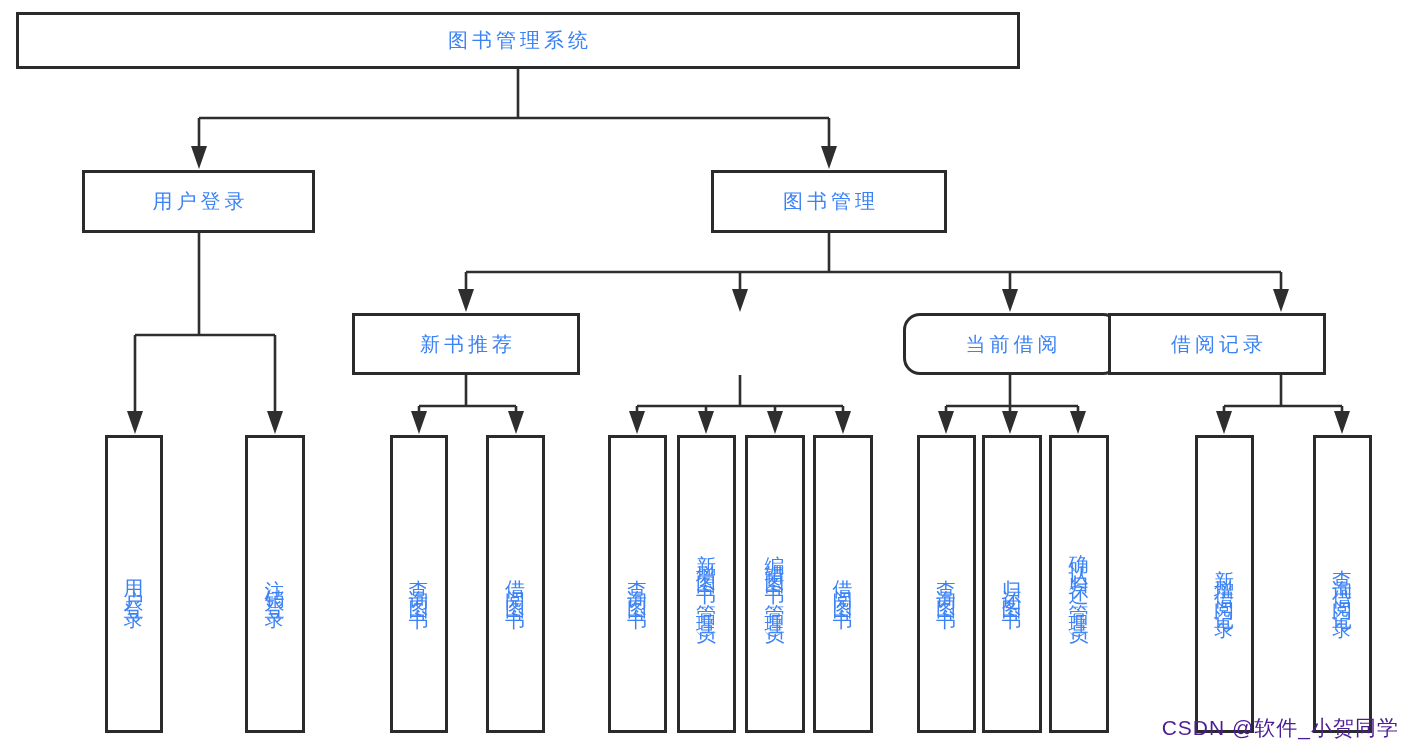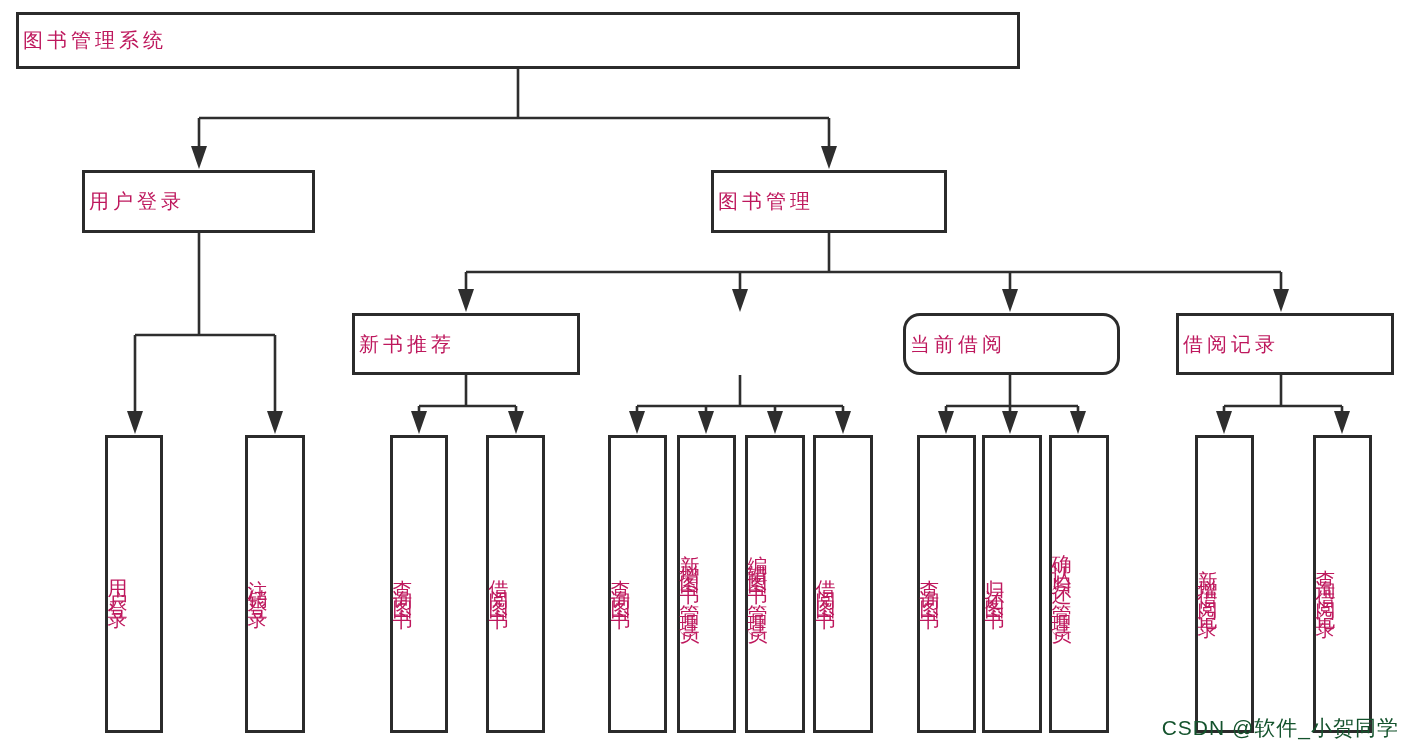--- a/index.html
+++ b/index.html
@@ -29,22 +29,22 @@
     fill: #2e2e2e;
     stroke: none;
   }
   .hbox, .vbox {
     position: absolute;
     box-sizing: border-box;
     border: 3px solid #2b2b2b;
     background: #ffffff;
     display: flex;
     align-items: center;
-    justify-content: flex-start;
-    color: #be185d;
+    justify-content: center;
+    color: #3b82f6;
   }
   .hbox {
     font-size: 20px;
     letter-spacing: 4px;
     white-space: nowrap;
   }
   .hbox span { padding-left: 4px; }
   .vbox .vtext {
     writing-mode: vertical-rl;
     text-orientation: mixed;
@@ -52,21 +52,21 @@
     letter-spacing: 10px;
     line-height: 1;
     white-space: nowrap;
   }
   .watermark {
     position: absolute;
     top: 714px;
     right: 6px;
     font-size: 21px;
     letter-spacing: 1px;
-    color: #14532d;
+    color: #4c1d95;
     white-space: nowrap;
   }
 </style>
 </head>
 <body>
 
 <div class="canvas">
 
   <svg class="wires" viewBox="0 0 1405 747" xmlns="http://www.w3.org/2000/svg">
 
@@ -128,21 +128,21 @@
   <div class="hbox" style="left:352px; top:313px; width:228px; height:62px;">
     <span>新书推荐</span>
   </div>
 
   <div class="hbox" style="left:711px; top:170px; width:236px; height:63px;">
     <span>图书管理</span>
   </div>
   <div class="hbox" style="left:903px; top:313px; width:217px; height:62px;border-radius:17px;">
     <span>当前借阅</span>
   </div>
-  <div class="hbox" style="left:1176px; top:313px; width:218px; height:62px;">
+  <div class="hbox" style="left:1108px; top:313px; width:218px; height:62px;">
     <span>借阅记录</span>
   </div>
 
   <div class="vbox" style="left:105px; top:435px; width:58px; height:298px;">
     <span class="vtext">用户登录</span>
   </div>
   <div class="vbox" style="left:245px; top:435px; width:60px; height:298px;">
     <span class="vtext">注销登录</span>
   </div>
 

